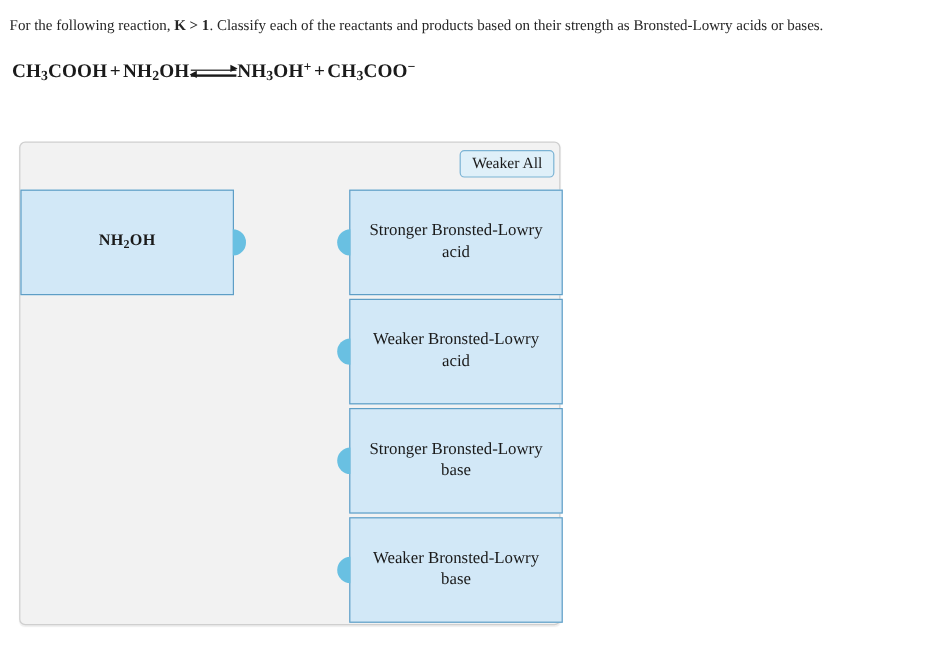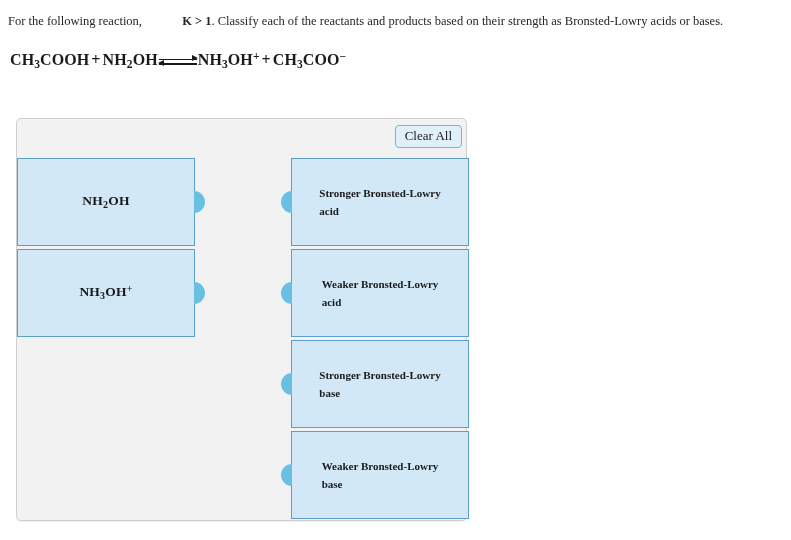--- a/index.html
+++ b/index.html
@@ -22,21 +22,20 @@
     left: 8px;
     top: 13px;
     width: 778px;
     font-size: 12.5px;
     line-height: 16px;
     color: #262626;
     white-space: nowrap;
   }
   #question-text .bold {
     font-weight: bold;
-    margin-left: 37px;
   }
 
   
   #reaction-equation {
     position: absolute;
     left: 10px;
     top: 50px;
     font-size: 16px;
     font-weight: bold;
     color: #1a1a1a;
@@ -183,59 +182,55 @@
   .item-label sub {
     font-size: 0.74em;
     vertical-align: -0.26em;
   }
   .item-label sup {
     font-size: 0.74em;
     vertical-align: 0.45em;
   }
 
   .target-label {
-    font-size: 11px;
-    font-weight: bold;
-    color: #1a1a1a;
-    text-align: left;
+    font-size: 14px;
+    font-weight: normal;
+    color: #1a1a1a;
+    text-align: center;
     line-height: 18px;
     padding: 0 10px;
   }
 </style>
 </head>
 <body>
 
 <div id="question-text">
   <span>For the following reaction, </span><span class="bold">K &gt; 1</span><span>. Classify each of the reactants and products based on their strength as Bronsted-Lowry acids or bases.</span>
 </div>
 
 <div id="reaction-equation">
   <span><span>CH</span><sub>3</sub><span>COOH</span></span><span class="eq-plus">+</span><span><span>NH</span><sub>2</sub><span>OH</span></span><span class="equil-arrow"><span class="bar top"></span><span class="head right"></span><span class="bar bottom"></span><span class="head left"></span></span><span><span>NH</span><sub>3</sub><span>OH</span><sup>+</sup></span><span class="eq-plus">+</span><span><span>CH</span><sub>3</sub><span>COO</span><sup>−</sup></span>
 </div>
 
 <div id="match-panel">
 
   <div id="panel-toolbar">
-    <button id="clear-all-button">Clear All</button>
+    <button id="clear-all-button">Weaker All</button>
   </div>
 
   <div id="match-columns">
 
     <div class="match-column" id="left-column">
 
       <div class="match-box">
         <span class="item-label"><span>NH</span><sub>2</sub><span>OH</span><sup></sup></span>
         <span class="nub right"></span>
       </div>
 
 
-      <div class="match-box">
-        <span class="item-label"><span>NH</span><sub>3</sub><span>OH</span><sup>+</sup></span>
-        <span class="nub right"></span>
-      </div>
 
 
     </div>
 
     <div class="match-column" id="right-column">
 
       <div class="match-box">
         <span class="nub left"></span>
         <span class="target-label"><span>Stronger Bronsted-Lowry</span><br><span>acid</span></span>
       </div>

